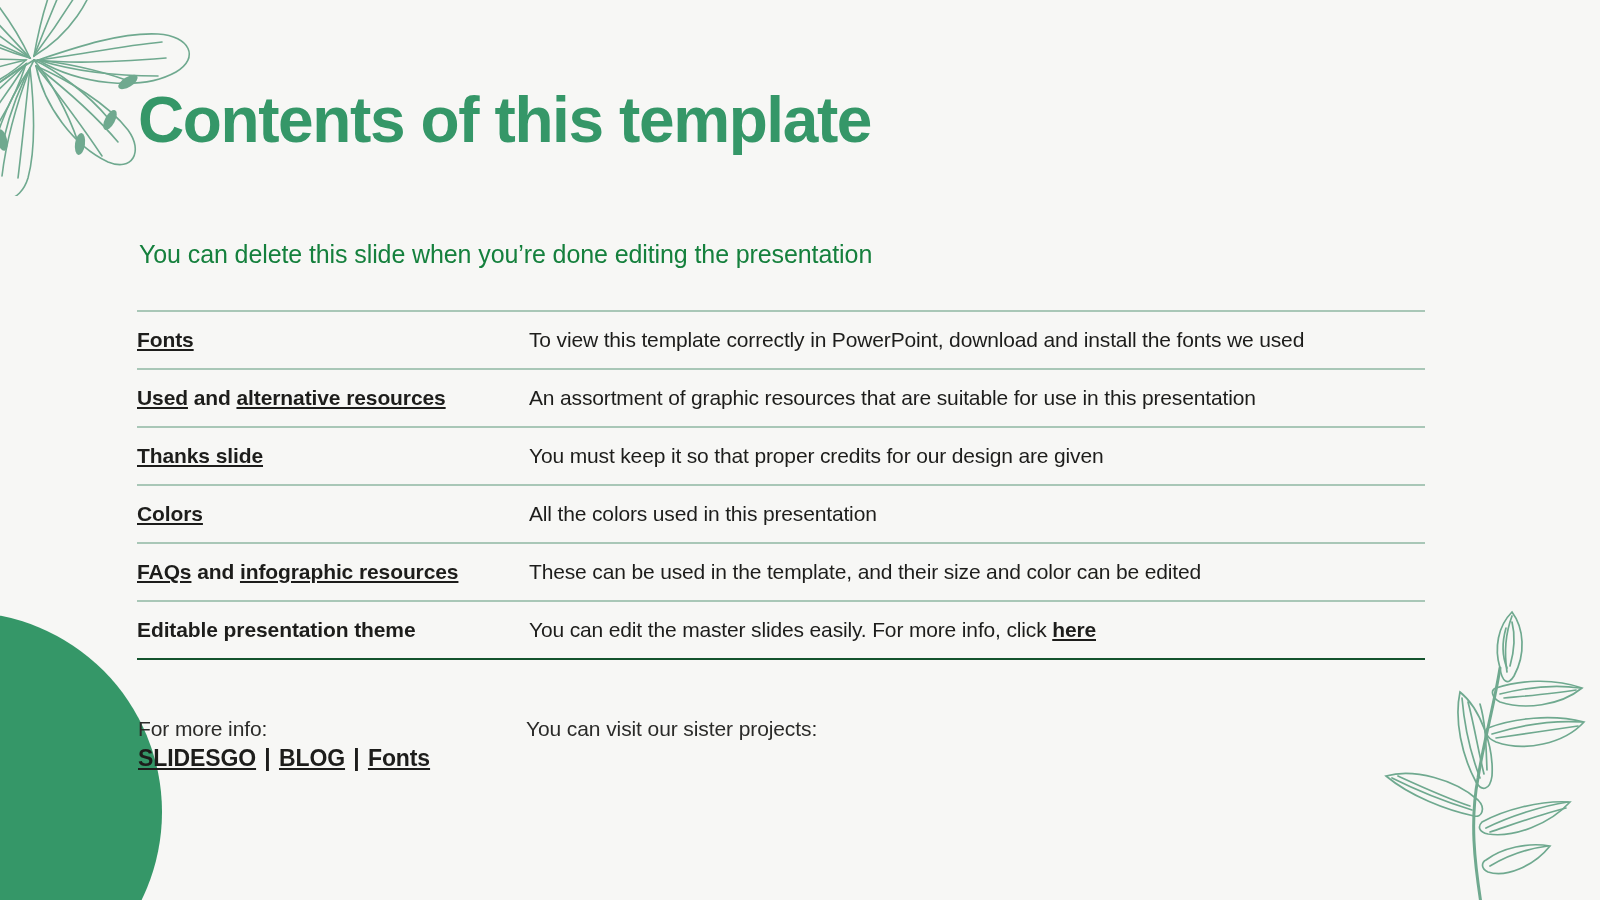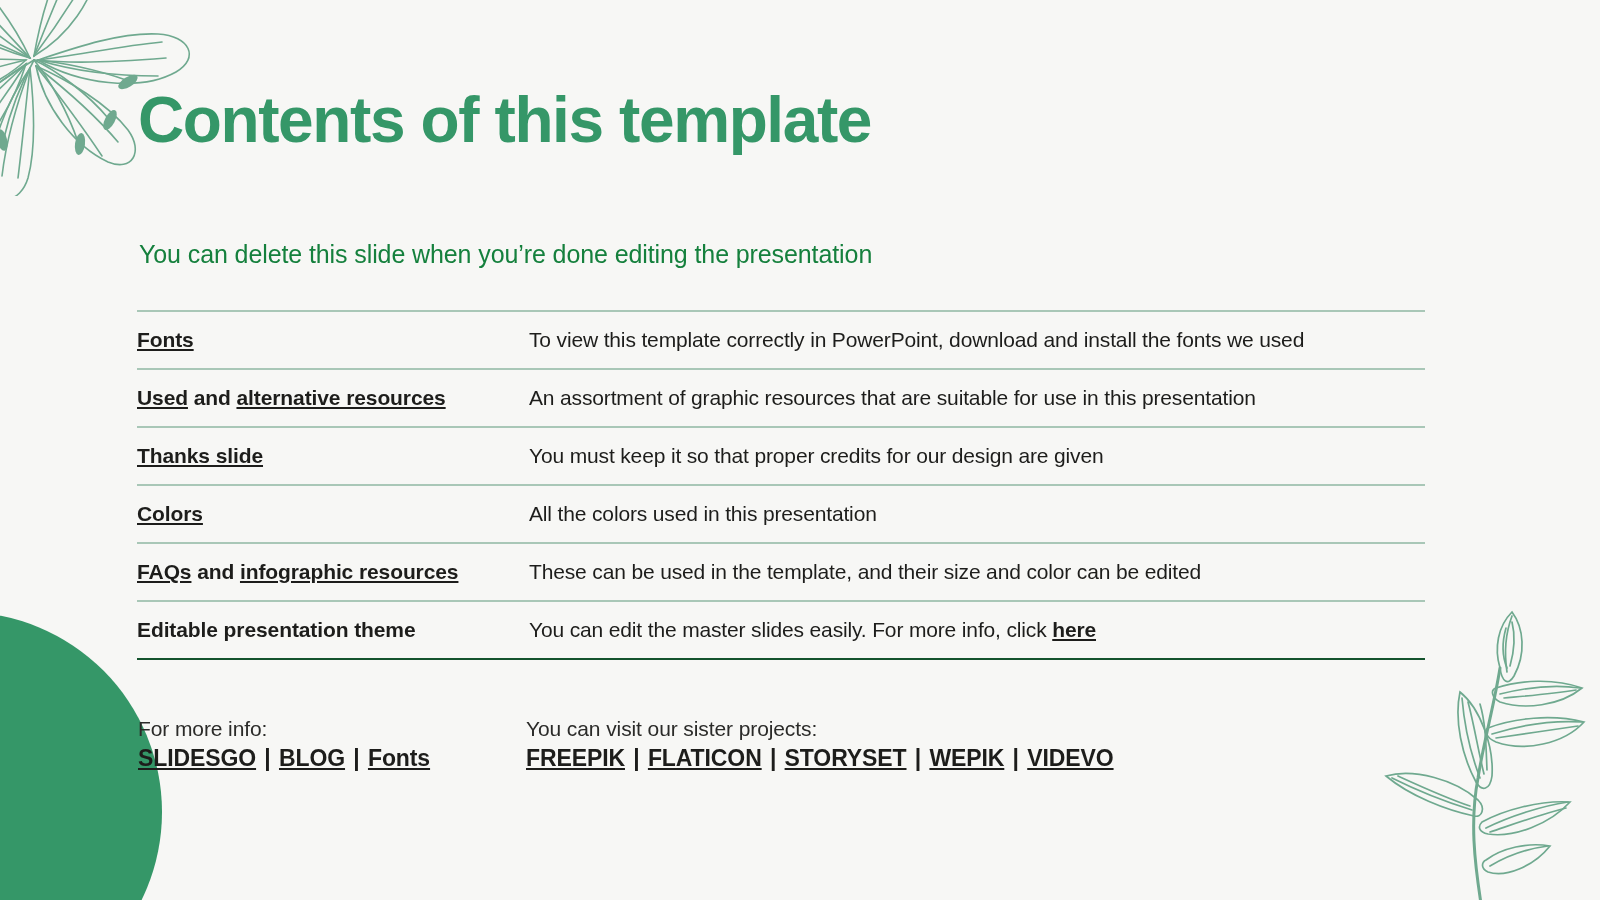--- a/index.html
+++ b/index.html
@@ -240,18 +240,17 @@
 
   <div id="footer">
 
     <div class="footer-col" id="footer-col-info">
       <div class="footer-caption">For more info:</div>
       <div class="footer-links" id="footer-info-links"><span class="flink">SLIDESGO</span><span class="sep"> | </span><span class="flink">BLOG</span><span class="sep"> | </span><span class="flink">Fonts</span></div>
     </div>
 
     <div class="footer-col" id="footer-col-sister">
       <div class="footer-caption">You can visit our sister projects:</div>
-      <div class="footer-links" id="footer-sister-links"><span class="flink">FREEPIK</span><span class="sep"> | </span><span class="flink">FLATICON</span><span class="sep"> | </span><span class="flink">STORYSET</span><span class="sep"> | </span><span class="flink">WEPIK</span><span class="sep"> | </span><span class="flink">VIDEVO</span></div>
     </div>
 
   </div>
 
 </div>
 
 </body></html>

